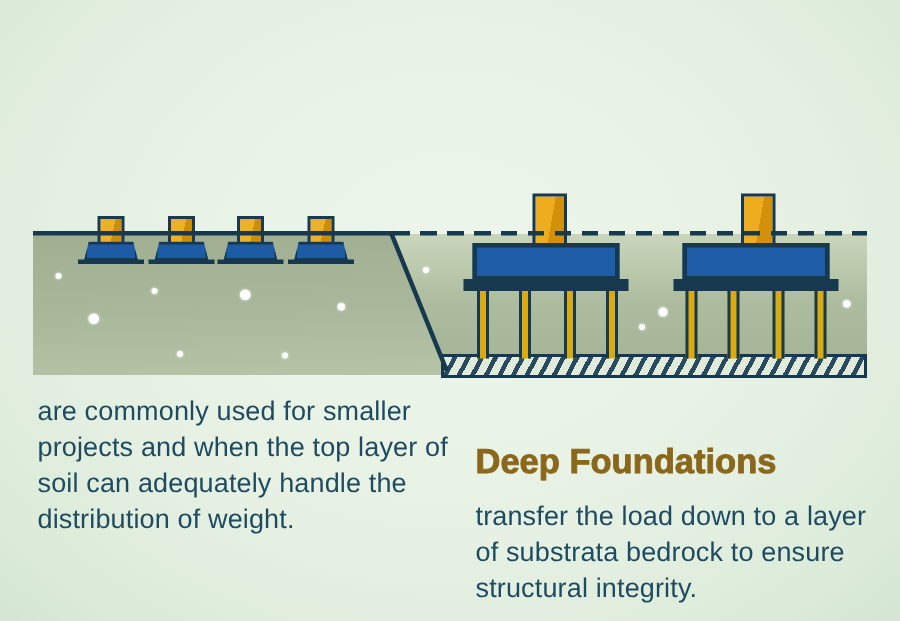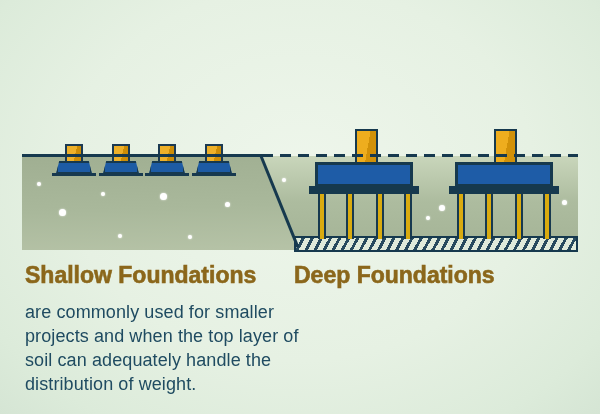--- a/index.html
+++ b/index.html
@@ -91,21 +91,21 @@
     z-index:1;
   }
 
   
   .dot { position:absolute; border-radius:50%; background:#ffffff; box-shadow:0 0 2px rgba(255,255,255,0.9); z-index:5; }
 
   
   .textcols { position:absolute; top:262px; left:0; width:600px; }
   .col { position:absolute; top:0; }
   .col-shallow { left:25px; width:280px; }
-  .col-deep { left:294px; width:275px; }
+  .col-deep { left:317px; width:275px;margin-top:32px; }
   .col h2 {
     font-size:23px; font-weight:bold; color:#8b671b;
     -webkit-text-stroke:0.6px #8b671b; margin-bottom:11px; white-space:nowrap;
   }
   .col p {
     font-size:18px; line-height:24px; color:#1f4b61;
     white-space:pre-line; letter-spacing:0.1px;
   }
 </style>
 </head>
@@ -173,24 +173,26 @@
     <div class="dot" style="left:118px;top:234px;width:4px;height:4px"></div>
     <div class="dot" style="left:188px;top:235px;width:4px;height:4px"></div>
     <div class="dot" style="left:282px;top:178px;width:4px;height:4px"></div>
     <div class="dot" style="left:439px;top:205px;width:6px;height:6px"></div>
     <div class="dot" style="left:426px;top:216px;width:4px;height:4px"></div>
     <div class="dot" style="left:562px;top:200px;width:5px;height:5px"></div>
   </div>
 
   <div class="textcols">
     <div class="col col-shallow">
-      <h2>Shallow Foundations</h2>
       <p>are commonly used for smaller
 projects and when the top layer of
 soil can adequately handle the
 distribution of weight.</p>
     </div>
     <div class="col col-deep">
       <h2>Deep Foundations</h2>
+      <p>transfer the load down to a layer
+of substrata bedrock to ensure
+structural integrity.</p>
     </div>
   </div>
 
 </div>
 
 </body></html>

